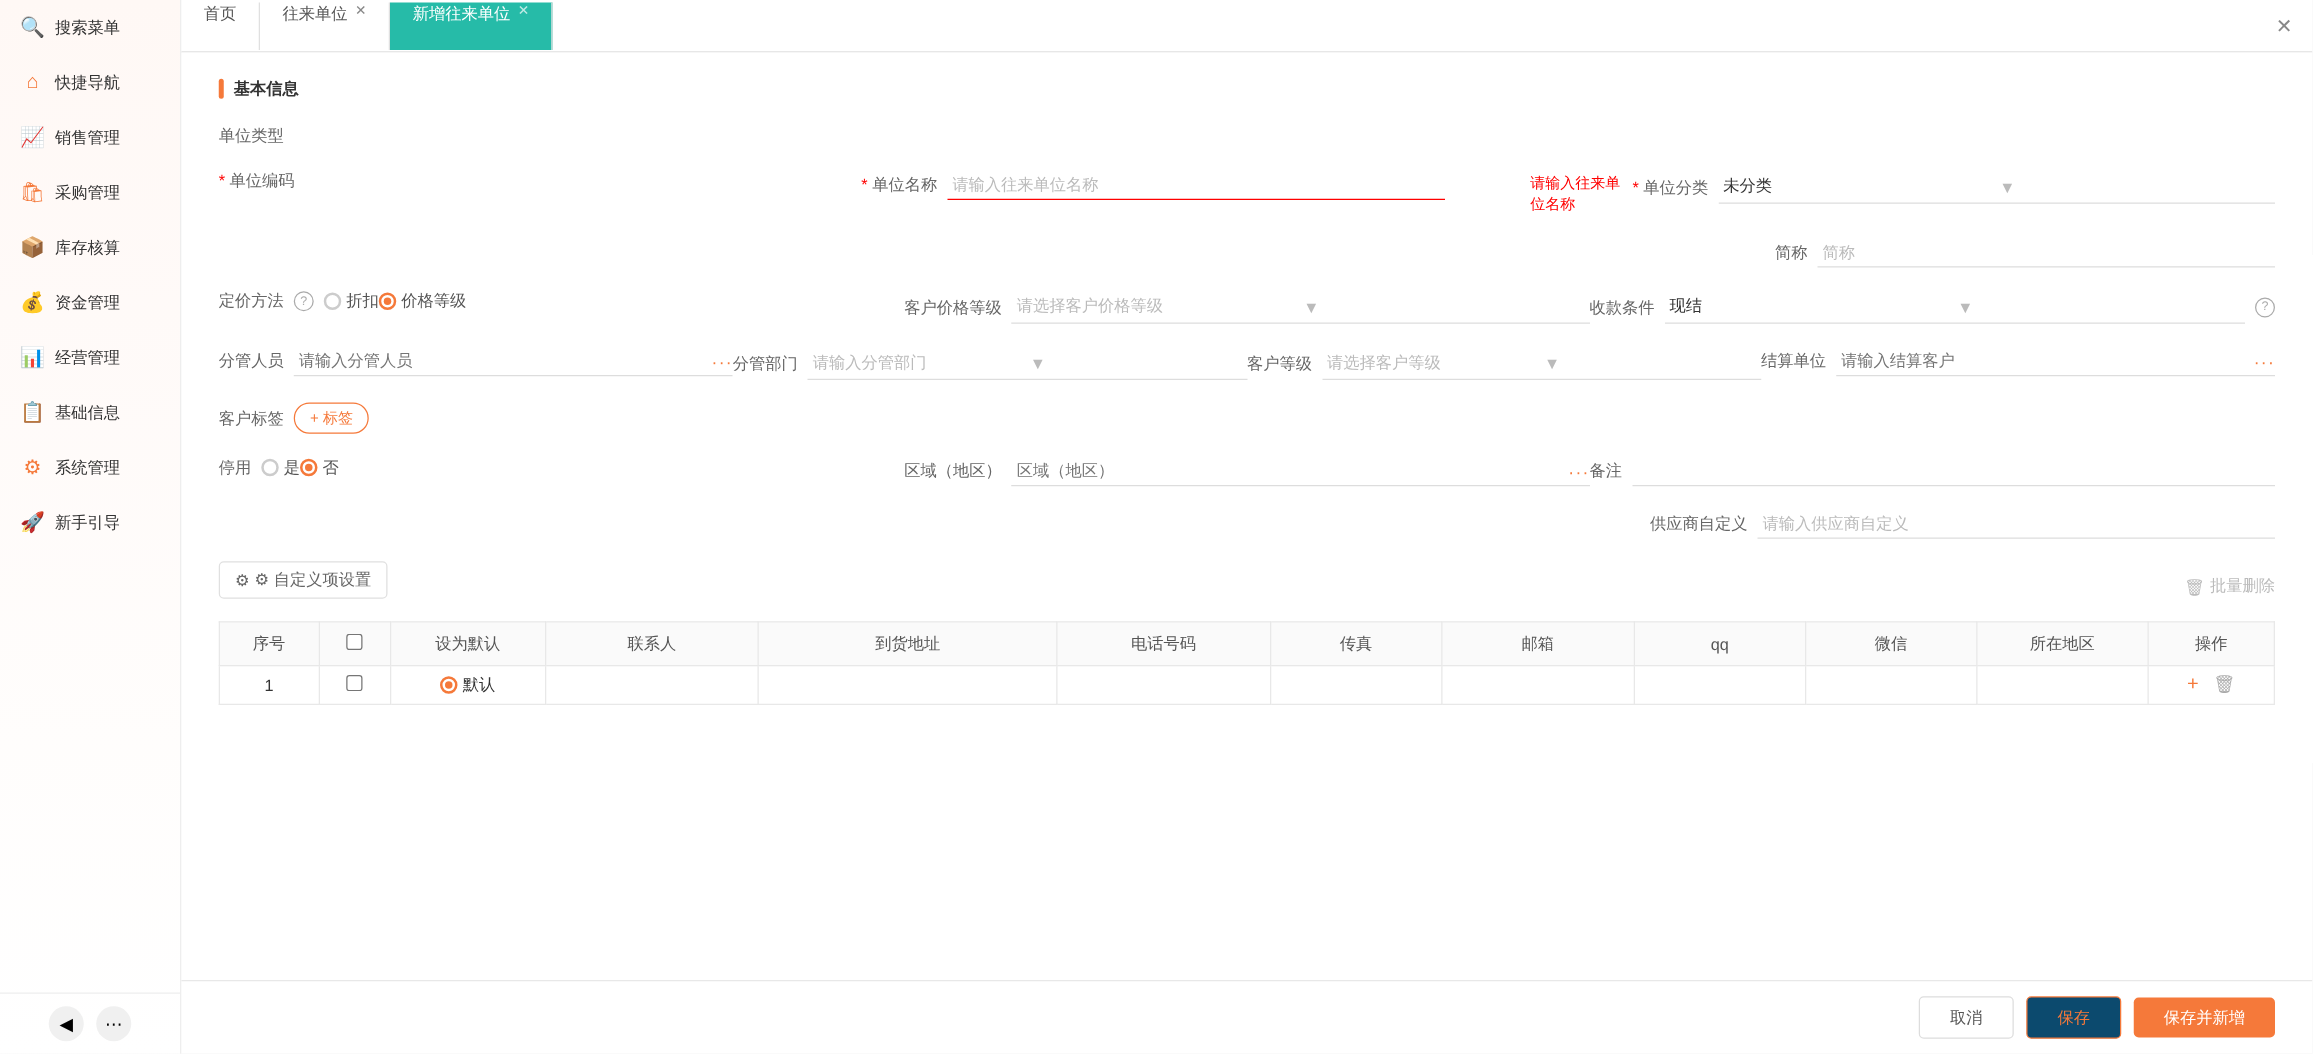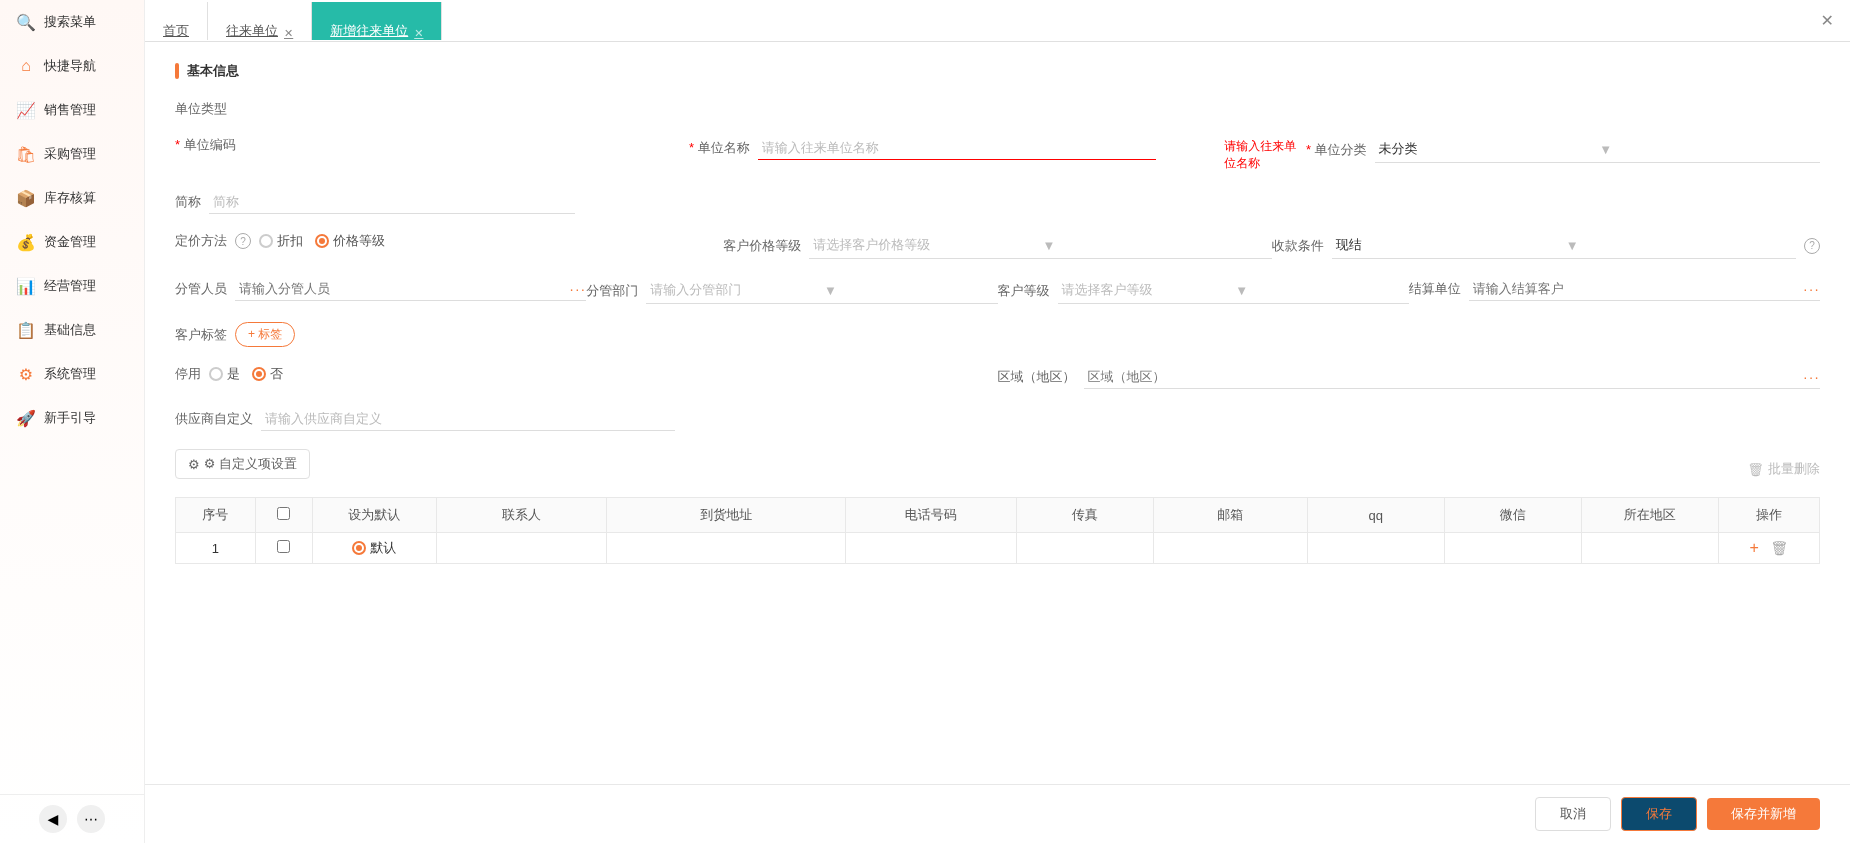--- a/index.html
+++ b/index.html
@@ -49,27 +49,26 @@
       background: #fff;
       border-bottom: 1px solid #e0e0e0;
       align-items: center;
       height: 42px;
       padding: 0;
     }
     .tab {
       padding: 0 18px;
       height: 38px;
       display: flex;
-      align-items: flex-end;
+      align-items: flex-start;
       cursor: pointer;
       color: #555;
       font-size: 14px;
       gap: 6px;
       border-right: 1px solid #e0e0e0;
-      text-decoration: underline;
     }
     .tab.active {
       background: #26bba8;
       color: #fff;
     }
     .tab .close-btn {
       font-size: 11px;
       color: inherit;
       opacity: 0.7;
       cursor: pointer;
@@ -107,20 +106,21 @@
       background: #f5793a;
       border-radius: 2px;
     }
 
     
     .form-row {
       display: flex;
       align-items: flex-start;
       margin-bottom: 18px;
       gap: 0;
+      justify-content: flex-end;
     }
     .form-group {
       display: flex;
       align-items: center;
       gap: 8px;
       flex: 1;
       min-width: 0;
     }
     .form-label {
       color: #666;
@@ -179,21 +179,21 @@
       color: #555;
       font-size: 13px;
     }
     .unit-btn.active {
       background: #f5793a;
       color: #fff;
       border-color: #f5793a;
     }
 
     
-    .radio-group { display: flex; align-items: center; gap: 12px; }
+    .radio-group { display: flex; align-items: center; }
     .radio-item { display: flex; align-items: center; gap: 4px; cursor: pointer; color: #555; }
     .radio-circle {
       width: 14px; height: 14px;
       border-radius: 50%;
       border: 2px solid #ccc;
       display: flex; align-items: center; justify-content: center;
     }
     .radio-circle.selected { border-color: #f5793a; }
     .radio-circle.selected::after {
       content: '';
@@ -519,20 +519,24 @@
             <span>否</span>
           </div>
         </div>
       </div>
       <div class="form-group" style="flex:1">
         <span class="form-label">区域（地区）</span>
         <div class="input-with-icon">
           <input type="text" placeholder="区域（地区）" style="">
           <span class="dots">···</span>
         </div>
+      </div>
+      <div class="form-group" style="flex:1">
+        <span class="form-label">备注</span>
+        <input class="form-input" type="text" style="flex: 1 1 0%;">
       </div>
     </div>
 
     <div class="form-row">
       <div class="form-group" style="flex:1; max-width:500px;">
         <span class="form-label">供应商自定义</span>
         <input class="form-input" type="text" style="flex: 1 1 0%;" placeholder="请输入供应商自定义">
       </div>
     </div>
 

